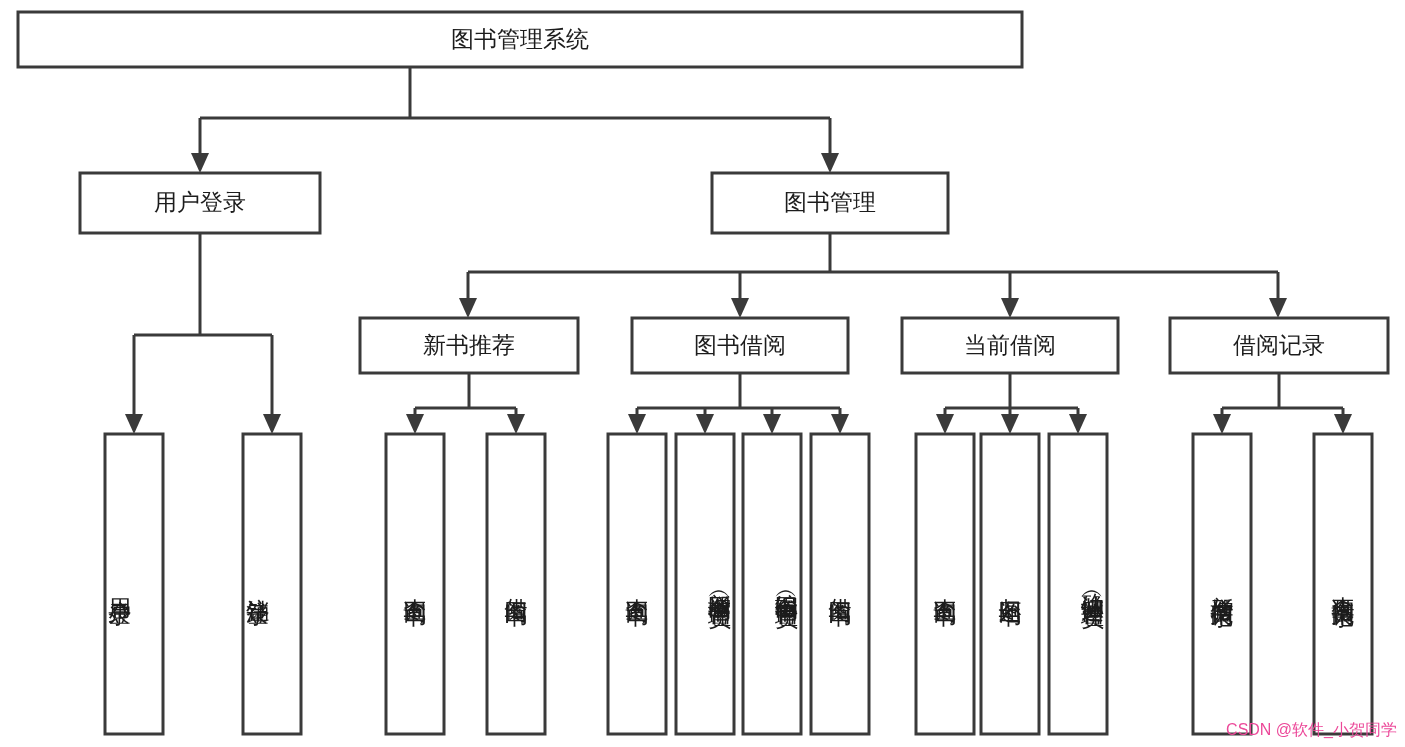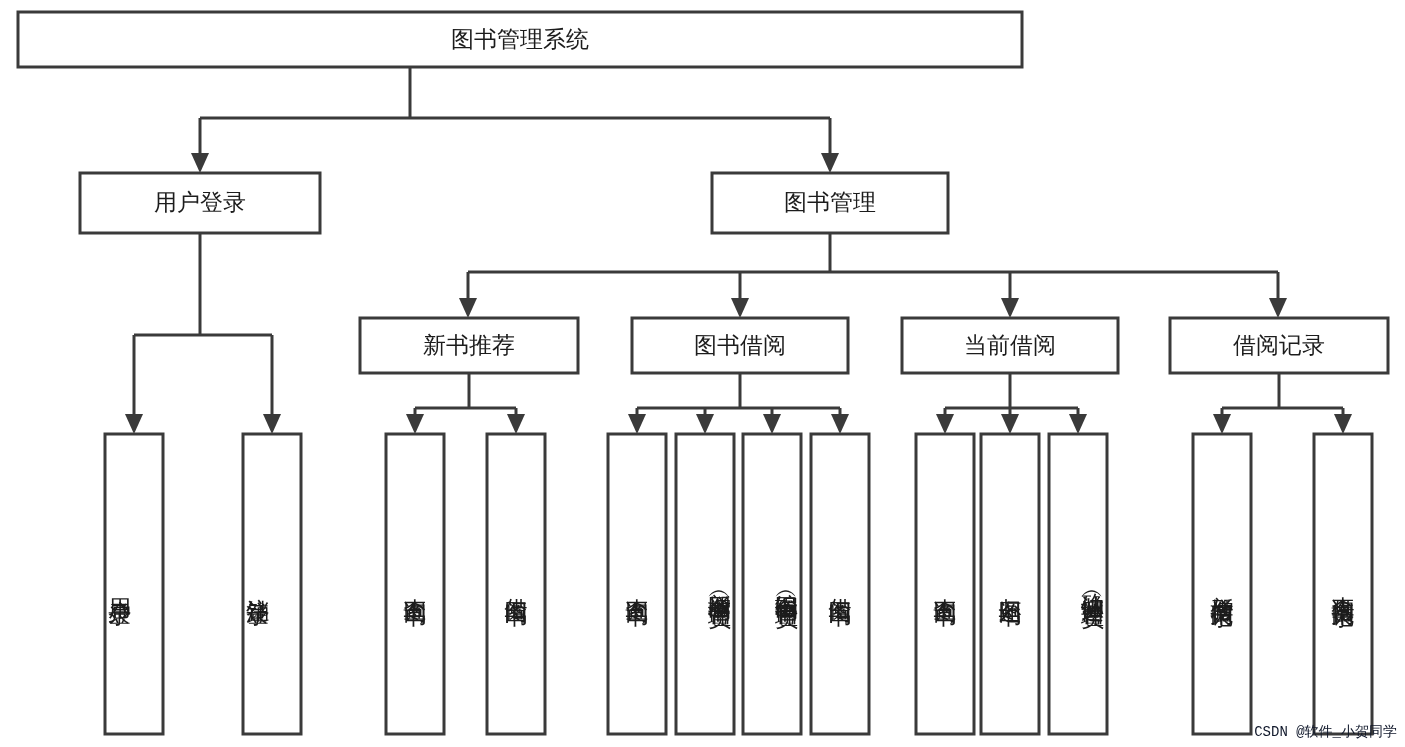--- a/index.html
+++ b/index.html
@@ -55,23 +55,23 @@
     line-height: 1.18;
     color: #1c1c1c;
     letter-spacing: 2px;
     white-space: nowrap;
     pointer-events: none;
   }
   .watermark {
     position: absolute;
     right: 8px;
     bottom: 6px;
-    font-family: Liberation Mono, monospace;
-    font-size: 14px;
-    color: #0f172a;
+    font-family: Liberation Sans, sans-serif;
+    font-size: 16px;
+    color: #ec4899;
     white-space: nowrap;
     user-select: none;
   }
 </style>
 </head>
 <body>
 
 <div id="diagram-root">
 
   <svg class="flow" viewBox="0 0 1405 747">

